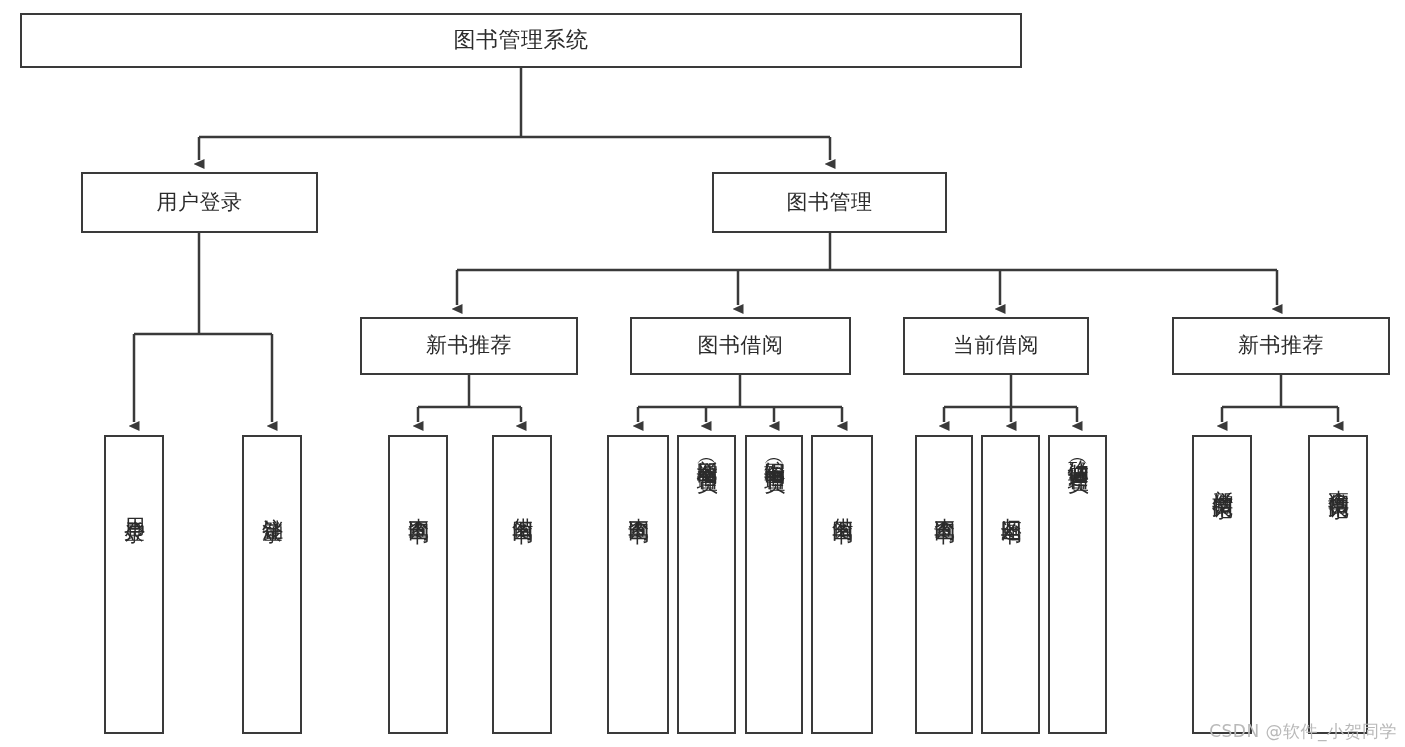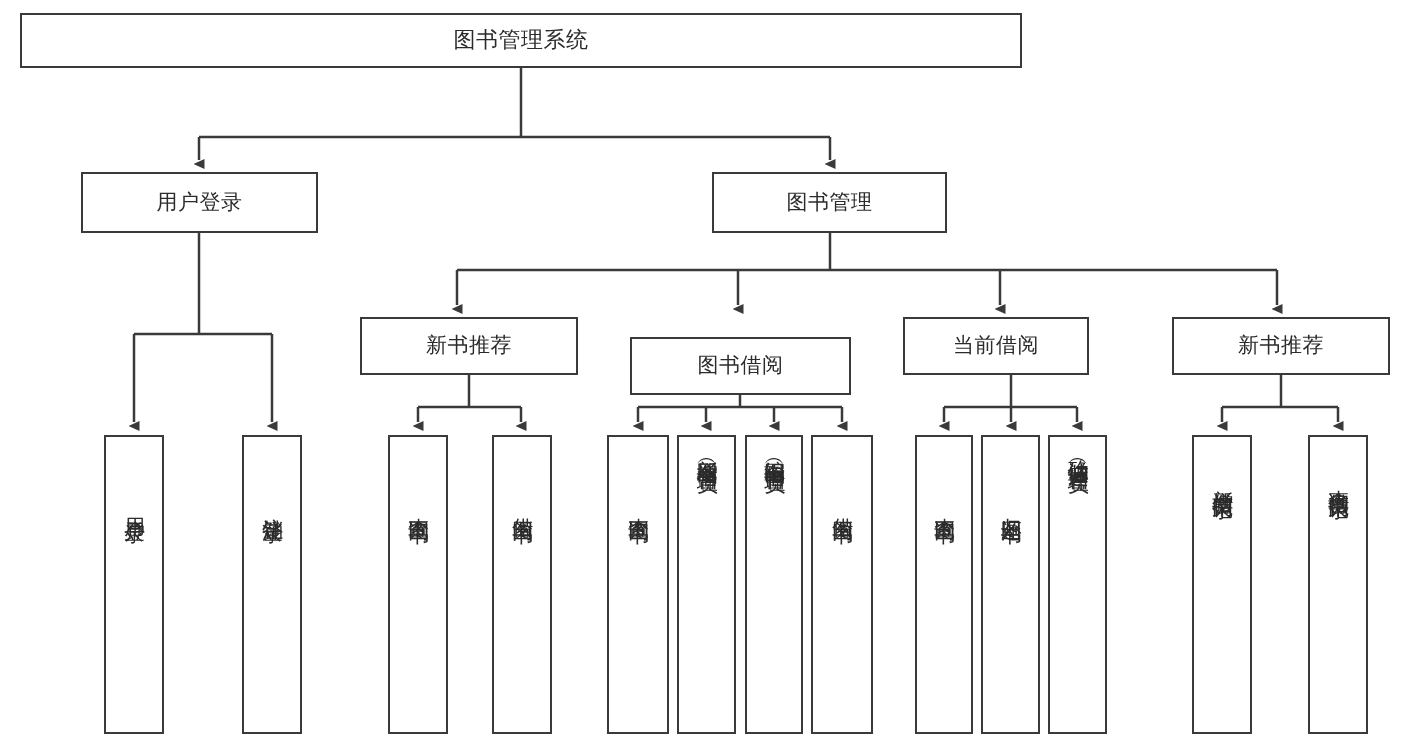--- a/index.html
+++ b/index.html
@@ -132,21 +132,21 @@
   </div>
 
   <div class="node node-h" style="left:360px; top:317px; width:218px; height:58px;">
     <span>新书推荐</span>
   </div>
 
   <div class="node node-h" style="left:712px; top:172px; width:235px; height:61px;">
     <span>图书管理</span>
   </div>
 
-  <div class="node node-h" style="left:630px; top:317px; width:221px; height:58px;margin-top:20px;">
+  <div class="node node-h" style="left:630px; top:317px; width:221px; height:58px;">
     <span>图书借阅</span>
   </div>
 
   <div class="node node-h" style="left:903px; top:317px; width:186px; height:58px;">
     <span>当前借阅</span>
   </div>
 
   <div class="node node-h" style="left:1172px; top:317px; width:218px; height:58px;">
     <span>新书推荐</span>
   </div>
@@ -196,14 +196,15 @@
   </div>
 
   <div class="node node-v" style="left:1192px; top:435px; width:60px; height:299px; padding-top:36px;">
     <span class="vtext">新增借阅记录</span>
   </div>
 
   <div class="node node-v" style="left:1308px; top:435px; width:60px; height:299px; padding-top:36px;">
     <span class="vtext">查询借阅记录</span>
   </div>
 
+  <div class="watermark">CSDN @软件_小贺同学</div>
 
 </div>
 
 </body></html>

